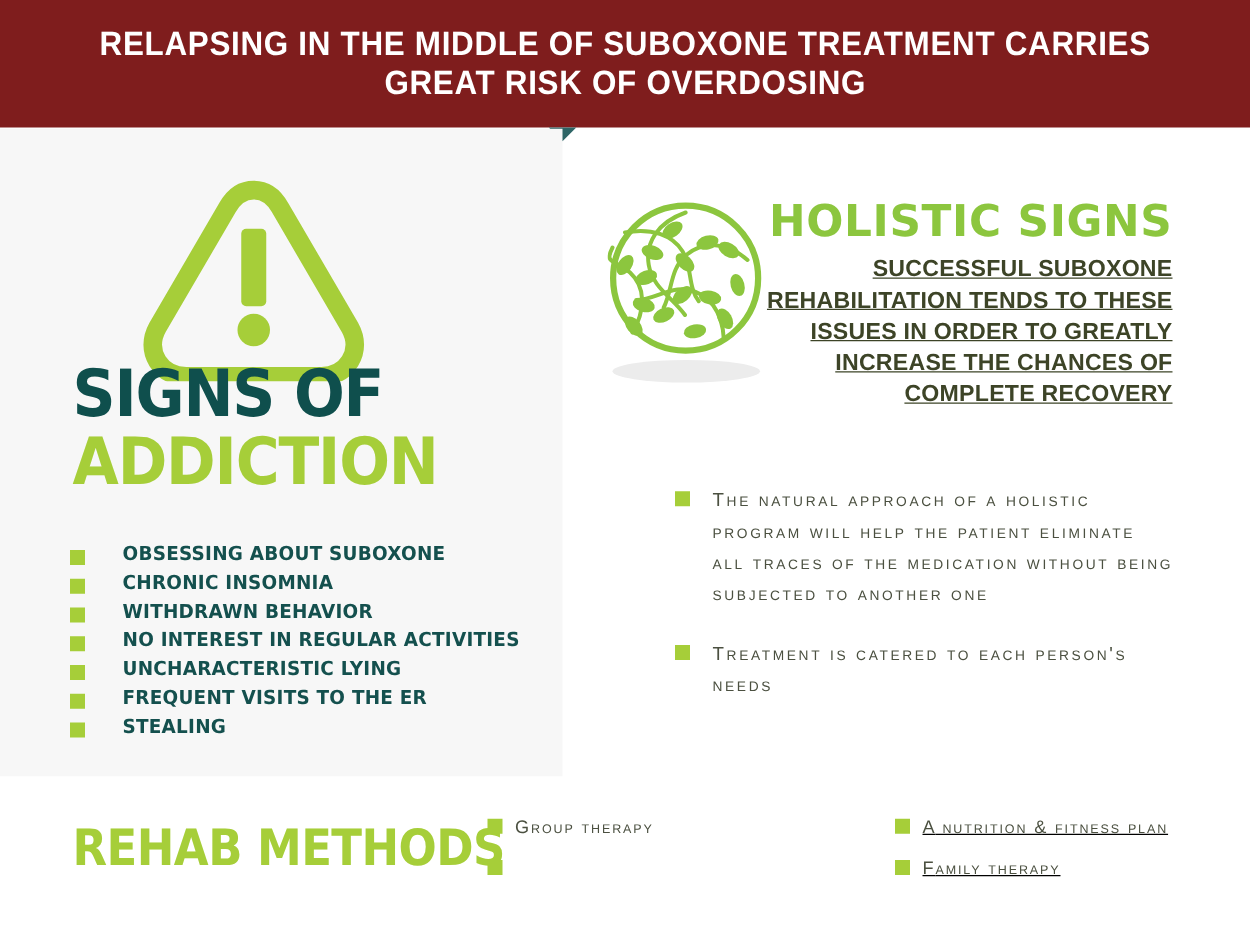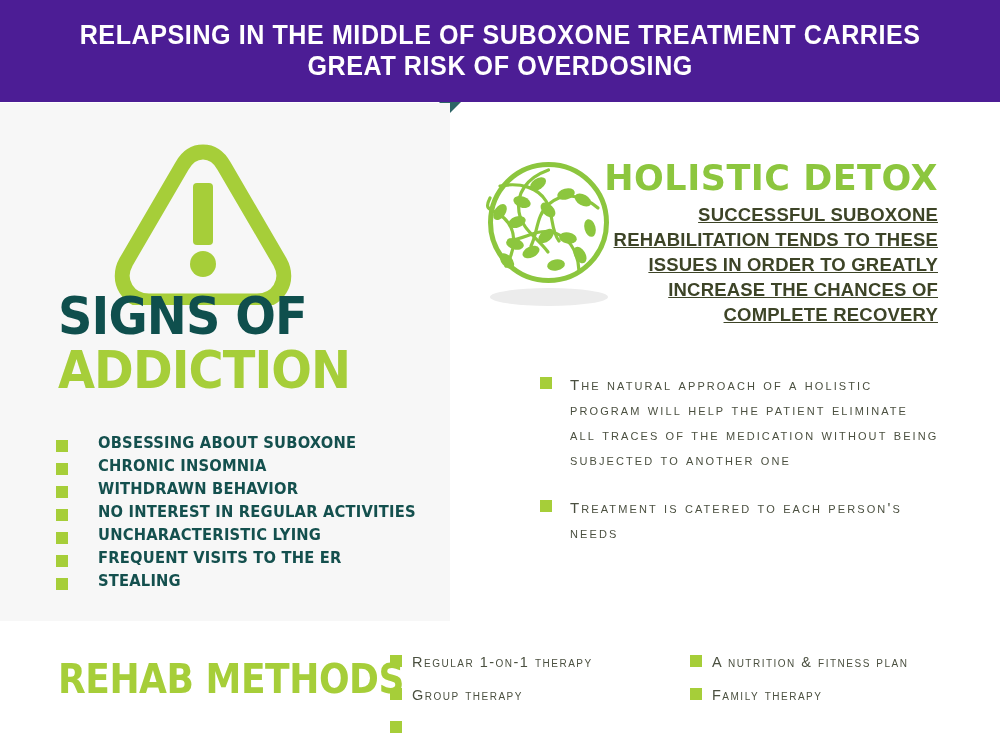--- a/index.html
+++ b/index.html
@@ -14,21 +14,21 @@
     overflow: hidden;
     position: relative;
   }
 
   
   #header-bar {
     position: absolute;
     left: 0; top: 0;
     width: 1000px;
     height: 102px;
-    background: #4c1d95;
+    background: #7f1d1d;
     box-sizing: border-box;
     display: flex;
     flex-direction: column;
     align-items: center;
     justify-content: center;
   }
   .header-line {
     color: #ffffff;
     font-family: "Liberation Sans Narrow", "Liberation Sans", sans-serif;
     font-size: 27px;
@@ -176,21 +176,21 @@
     display: block;
     margin-top: 4px;
     text-transform: uppercase;
     text-decoration: underline;
   }
 
   
   #holistic-list {
     position: absolute;
     left: 540px;
-    top: 372px;
+    top: 388px;
     width: 400px;
     list-style: none;
     margin: 0;
     padding: 0;
   }
   #holistic-list li {
     display: flex;
     align-items: flex-start;
     margin-bottom: 23px;
   }
@@ -221,21 +221,21 @@
     white-space: nowrap;
   }
   .rehab-col {
     position: absolute;
     list-style: none;
     margin: 0;
     padding: 0;
     top: 650px;
   }
   #rehab-col-1 { left: 390px; width: 280px; }
-  #rehab-col-2 { left: 690px; width: 265px; }
+  #rehab-col-2 { left: 716px; width: 265px; text-decoration: underline; }
   .rehab-col li {
     display: flex;
     align-items: flex-start;
     margin-bottom: 9px;
   }
   .rehab-text {
     margin-left: 10px;
     color: #4b5040;
     font-family: "Liberation Sans", sans-serif;
     font-size: 14.5px;
@@ -325,44 +325,40 @@
     <ellipse cx="29" cy="84" rx="9" ry="5.5" transform="rotate(15 29 84)"></ellipse>
     <ellipse cx="45" cy="92" rx="9" ry="5.5" transform="rotate(-25 45 92)"></ellipse>
     <ellipse cx="21" cy="101" rx="9" ry="5.5" transform="rotate(50 21 101)"></ellipse>
     <ellipse cx="14" cy="52" rx="9" ry="5.5" transform="rotate(-55 14 52)"></ellipse>
     <ellipse cx="70" cy="105" rx="9" ry="5.5" transform="rotate(-10 70 105)"></ellipse>
     <ellipse cx="104" cy="68" rx="9" ry="5.5" transform="rotate(75 104 68)"></ellipse>
   </g>
 </svg>
 
 <div id="holistic-block">
-  <span id="holistic-title">HOLISTIC DETOX</span>
+  <span id="holistic-title">HOLISTIC SIGNS</span>
   <span id="holistic-sub">SUCCESSFUL SUBOXONE REHABILITATION TENDS TO THESE ISSUES IN ORDER TO GREATLY INCREASE THE CHANCES OF COMPLETE RECOVERY</span>
 </div>
 
 <ul id="holistic-list">
   <li>
     <span class="sq-bullet bullet-top"></span>
     <span class="sc-text">The natural approach of a holistic program will help the patient eliminate all traces of the medication without being subjected to another one</span>
   </li>
   <li>
     <span class="sq-bullet bullet-top"></span>
     <span class="sc-text">Treatment is catered to each person's needs</span>
   </li>
 </ul>
 
 <div id="rehab-title" class="display-font">REHAB METHODS</div>
 
 <ul id="rehab-col-1" class="rehab-col">
   <li>
     <span class="sq-bullet bullet-top"></span>
-    <span class="rehab-text">Regular 1-on-1 therapy</span>
-  </li>
-  <li>
-    <span class="sq-bullet bullet-top"></span>
     <span class="rehab-text">Group therapy</span>
   </li>
   <li>
     <span class="sq-bullet bullet-top"></span>
   </li>
 </ul>
 
 <ul id="rehab-col-2" class="rehab-col">
   <li>
     <span class="sq-bullet bullet-top"></span>

